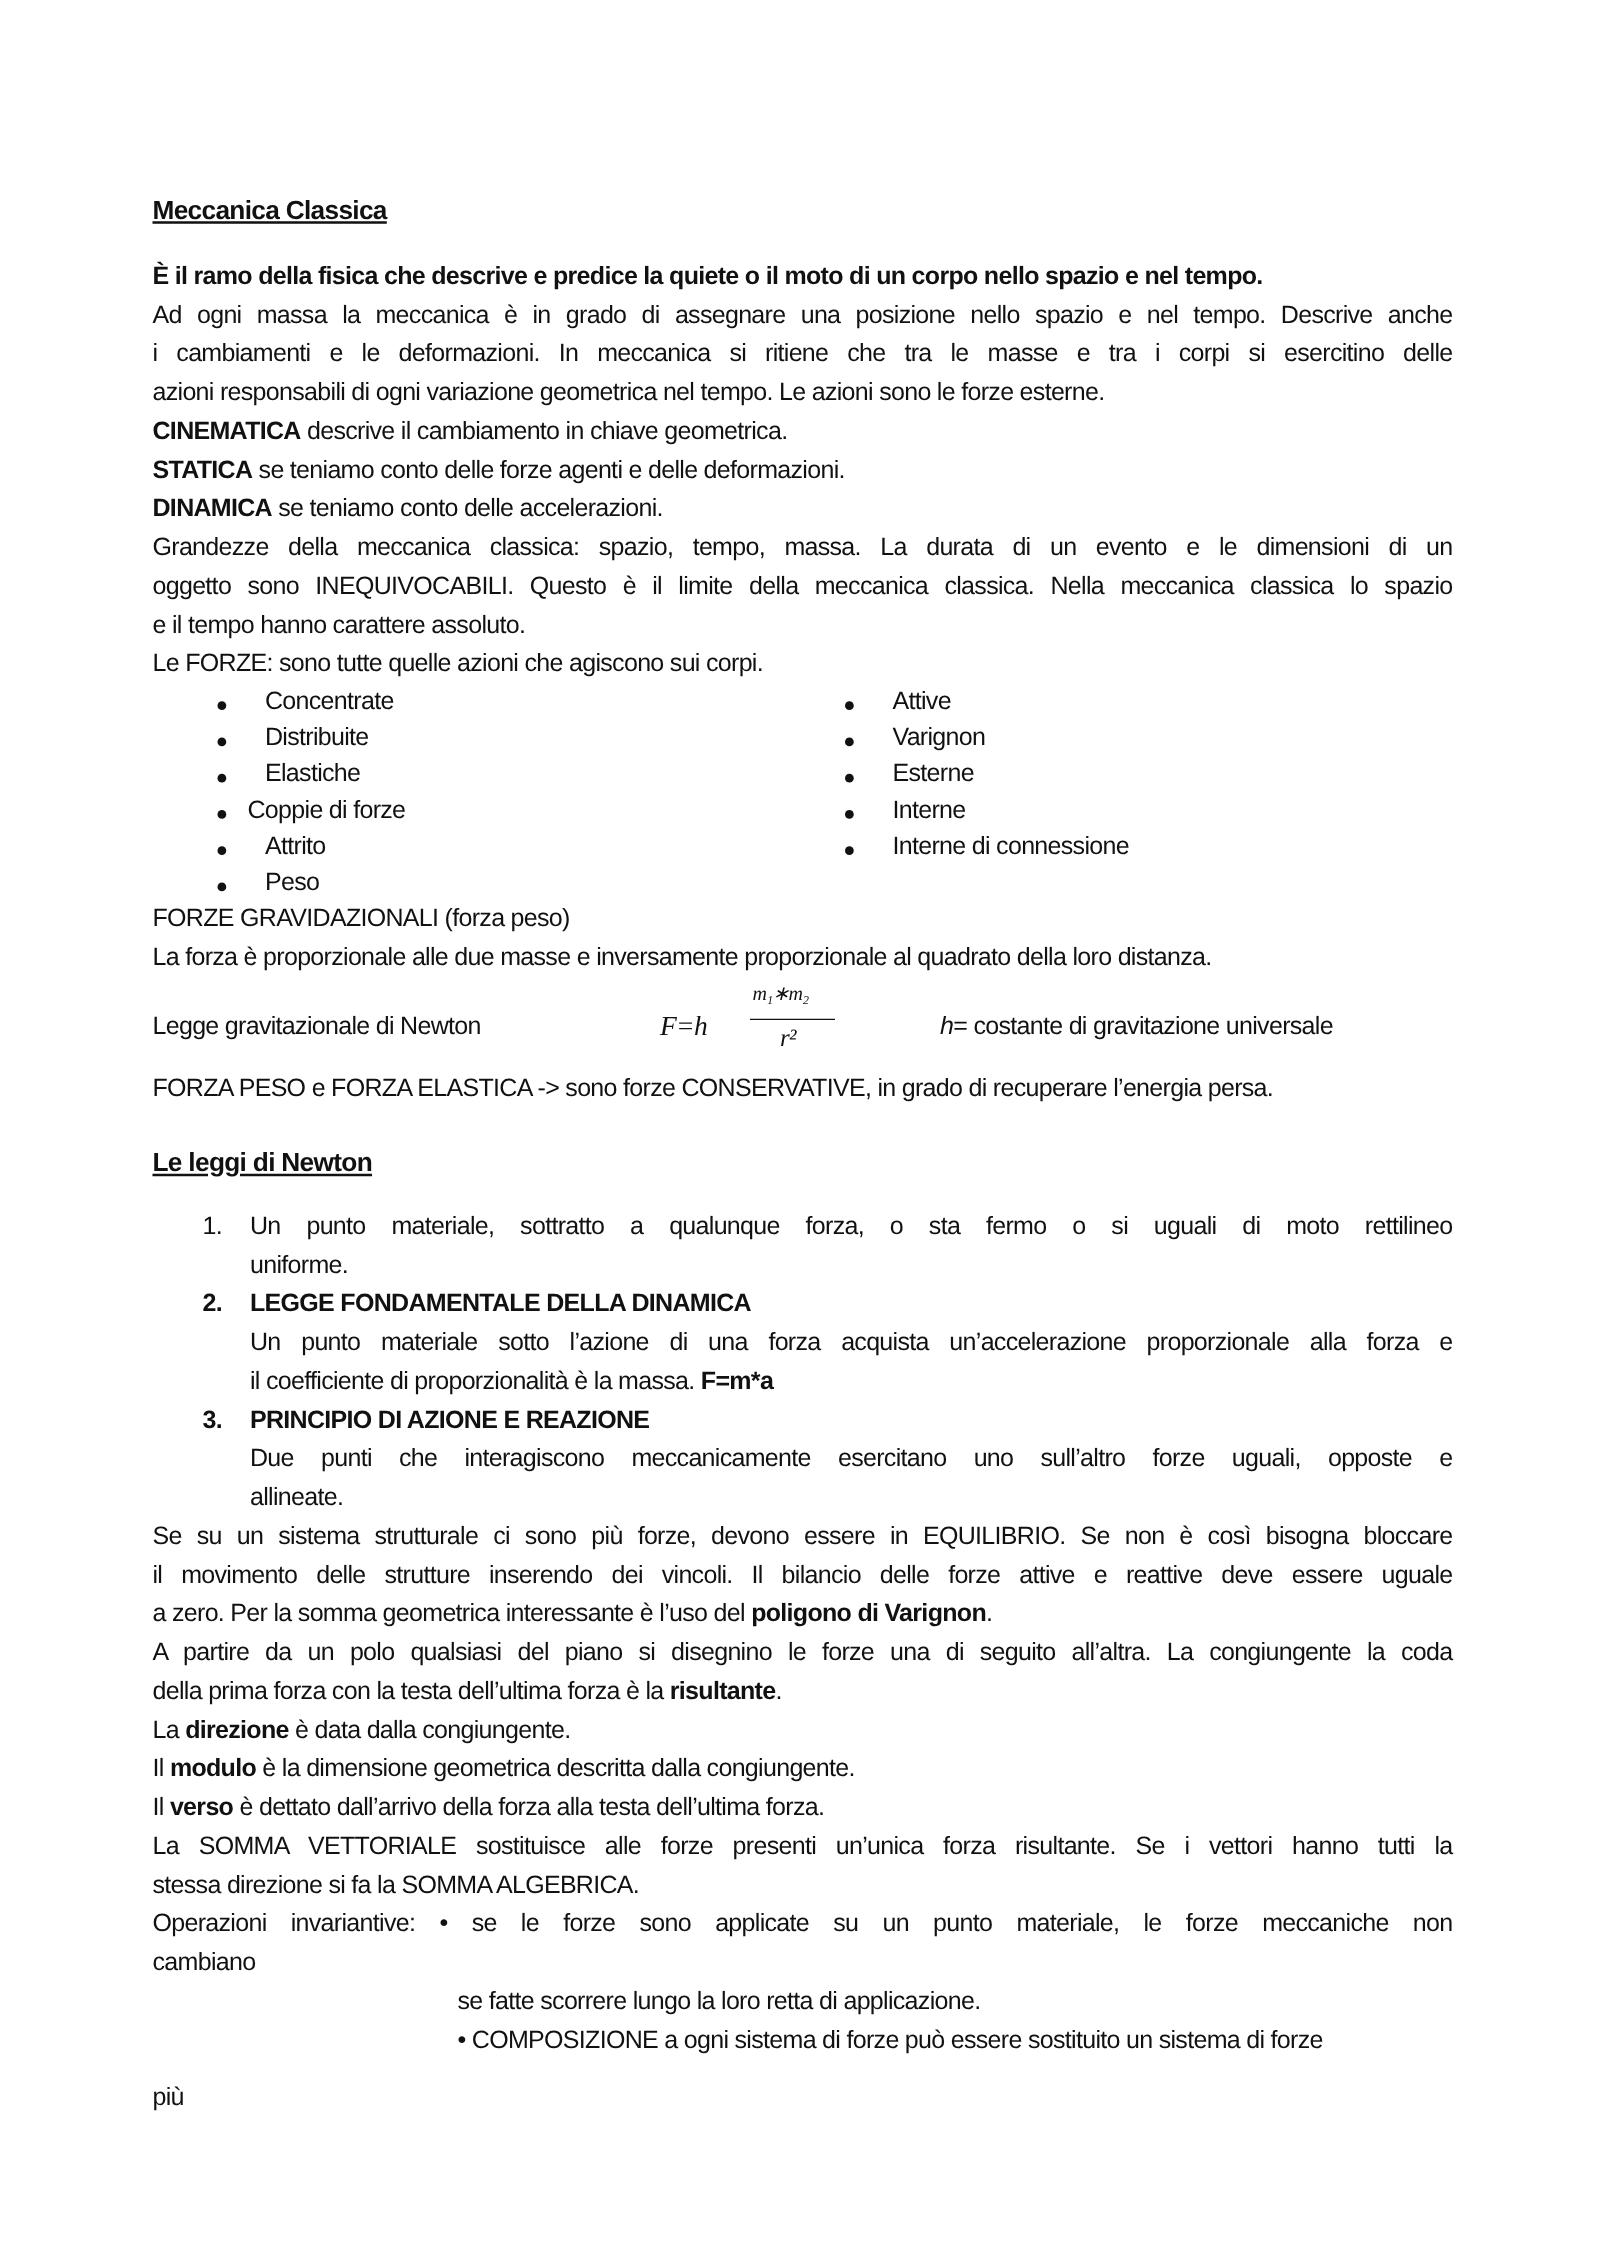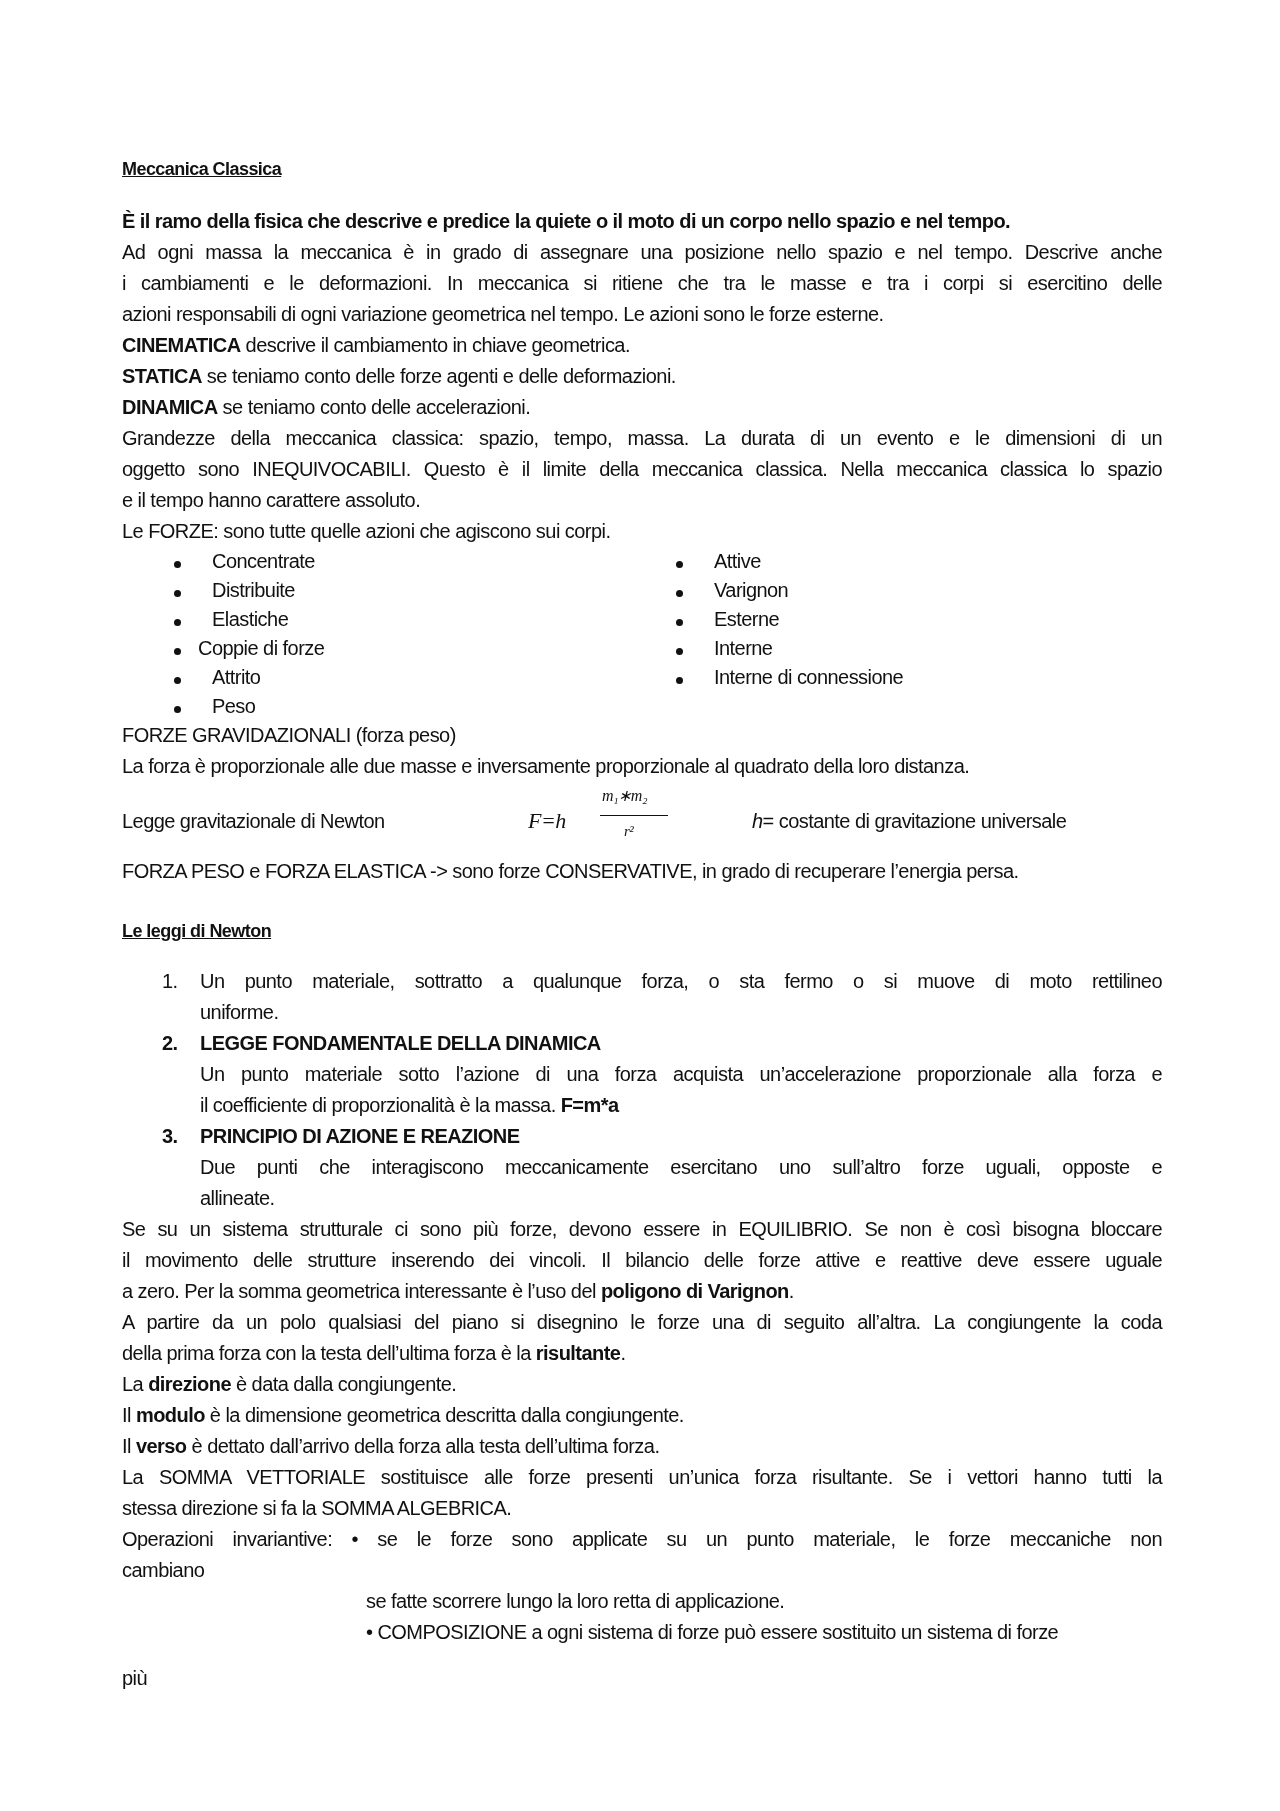--- a/index.html
+++ b/index.html
@@ -3,21 +3,21 @@
   <meta charset="utf-8">
   <style>
     html, body { margin: 0; padding: 0; background: #ffffff; }
     body {
       width: 1280px; height: 1811px; position: relative; overflow: hidden;
       font-family: "Liberation Sans", sans-serif; color: #111; font-size: 20px;
     }
     .page { position: absolute; left: 122px; top: 150px; width: 1040px; }
     .line { position: absolute; left: 0; white-space: nowrap; line-height: 26px; letter-spacing: -0.55px; }
     .just { width: 1040px; text-align: justify; text-align-last: justify; white-space: normal; }
-    .h { font-weight: bold; text-decoration: underline; font-size: 18px; }
+    .h { font-weight: bold; text-decoration: underline; font-size: 21px; }
     b { font-weight: bold; margin-top: 40px; }
     .dot { position: absolute; width: 7px; height: 7px; background: #111; border-radius: 50%; }
     .formula { position: absolute; font-family: "Liberation Serif", serif; font-style: italic; }
     .fracbar { position: absolute; height: 1px; background: #111; }
   </style>
 </head>
 <body>
 
 <div class="page">
   <div class="line h" style="top:6px">Meccanica Classica</div>
@@ -64,31 +64,31 @@
   </div>
 
   <div class="line" style="top:572px">FORZE GRAVIDAZIONALI (forza peso)</div>
   <div class="line" style="top:603px">La forza è proporzionale alle due masse e inversamente proporzionale al quadrato della loro distanza.</div>
 
   <div class="line" style="top:658px">Legge gravitazionale di Newton</div>
   <div>
     <div class="formula line" style="left:406px;top:658px;font-size:22px">F=h</div>
     <div class="formula line" style="left:480px;top:633px;font-size:16px">m₁∗m₂</div>
     <div class="fracbar" style="left:478px;top:665px;width:68px"></div>
-    <div class="formula line" style="left:502px;top:668px;font-size:15px">r²</div>
+    <div class="formula line" style="left:502px;top:668px;font-size:20px">r²</div>
   </div>
   <div class="line" style="left:630px;top:658px"><i>h</i><span>= costante di gravitazione universale</span></div>
 
   <div class="line" style="top:708px">FORZA PESO e FORZA ELASTICA -&gt; sono forze CONSERVATIVE, in grado di recuperare l’energia persa.</div>
 
   <div class="line h" style="top:768px">Le leggi di Newton</div>
 
   <div>
     <div class="line" style="left:40px;top:818px">1.</div>
-    <div class="line just" style="left:78px;top:818px;width:962px">Un punto materiale, sottratto a qualunque forza, o sta fermo o si muove di moto rettilineo</div>
+    <div class="line just" style="left:78px;top:818px;width:962px">Un punto materiale, sottratto a qualunque forza, o sta fermo o si uguali di moto rettilineo</div>
     <div class="line" style="left:78px;top:849px">uniforme.</div>
 
     <div class="line" style="left:40px;top:880px;font-weight:bold">2.</div>
     <div class="line" style="left:78px;top:880px;font-weight:bold">LEGGE FONDAMENTALE DELLA DINAMICA</div>
     <div class="line just" style="left:78px;top:911px;width:962px">Un punto materiale sotto l’azione di una forza acquista un’accelerazione proporzionale alla forza e</div>
     <div class="line" style="left:78px;top:942px"><span>il coefficiente di proporzionalità è la massa. </span><b>F=m*a</b></div>
 
     <div class="line" style="left:40px;top:973px;font-weight:bold">3.</div>
     <div class="line" style="left:78px;top:973px;font-weight:bold">PRINCIPIO DI AZIONE E REAZIONE</div>
     <div class="line just" style="left:78px;top:1004px;width:962px">Due punti che interagiscono meccanicamente esercitano uno sull’altro forze uguali, opposte e</div>

